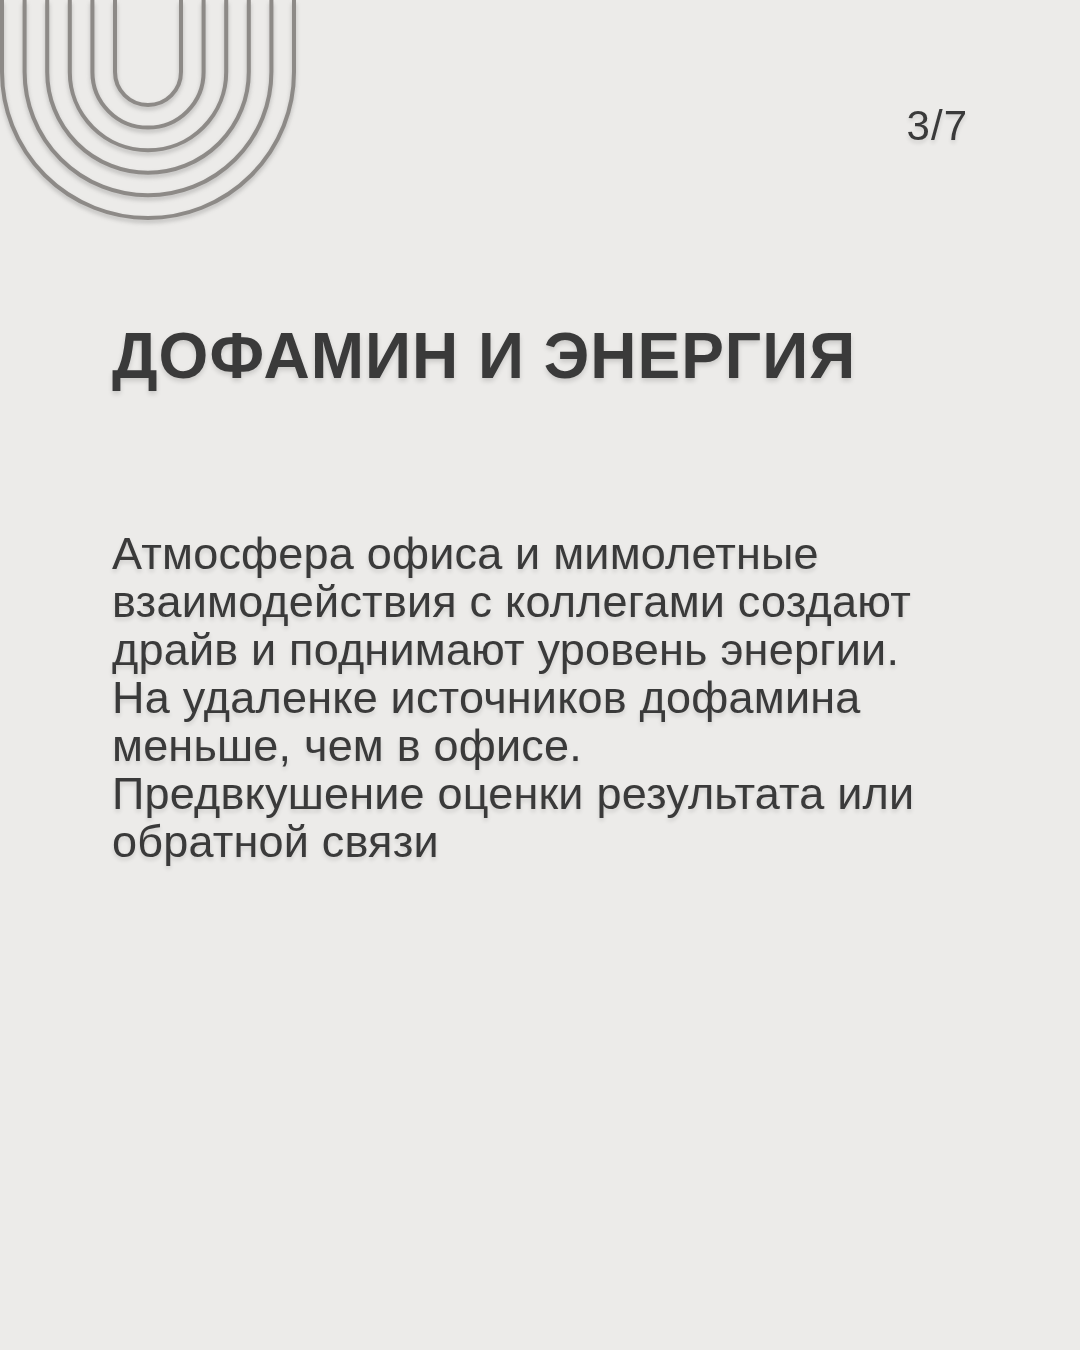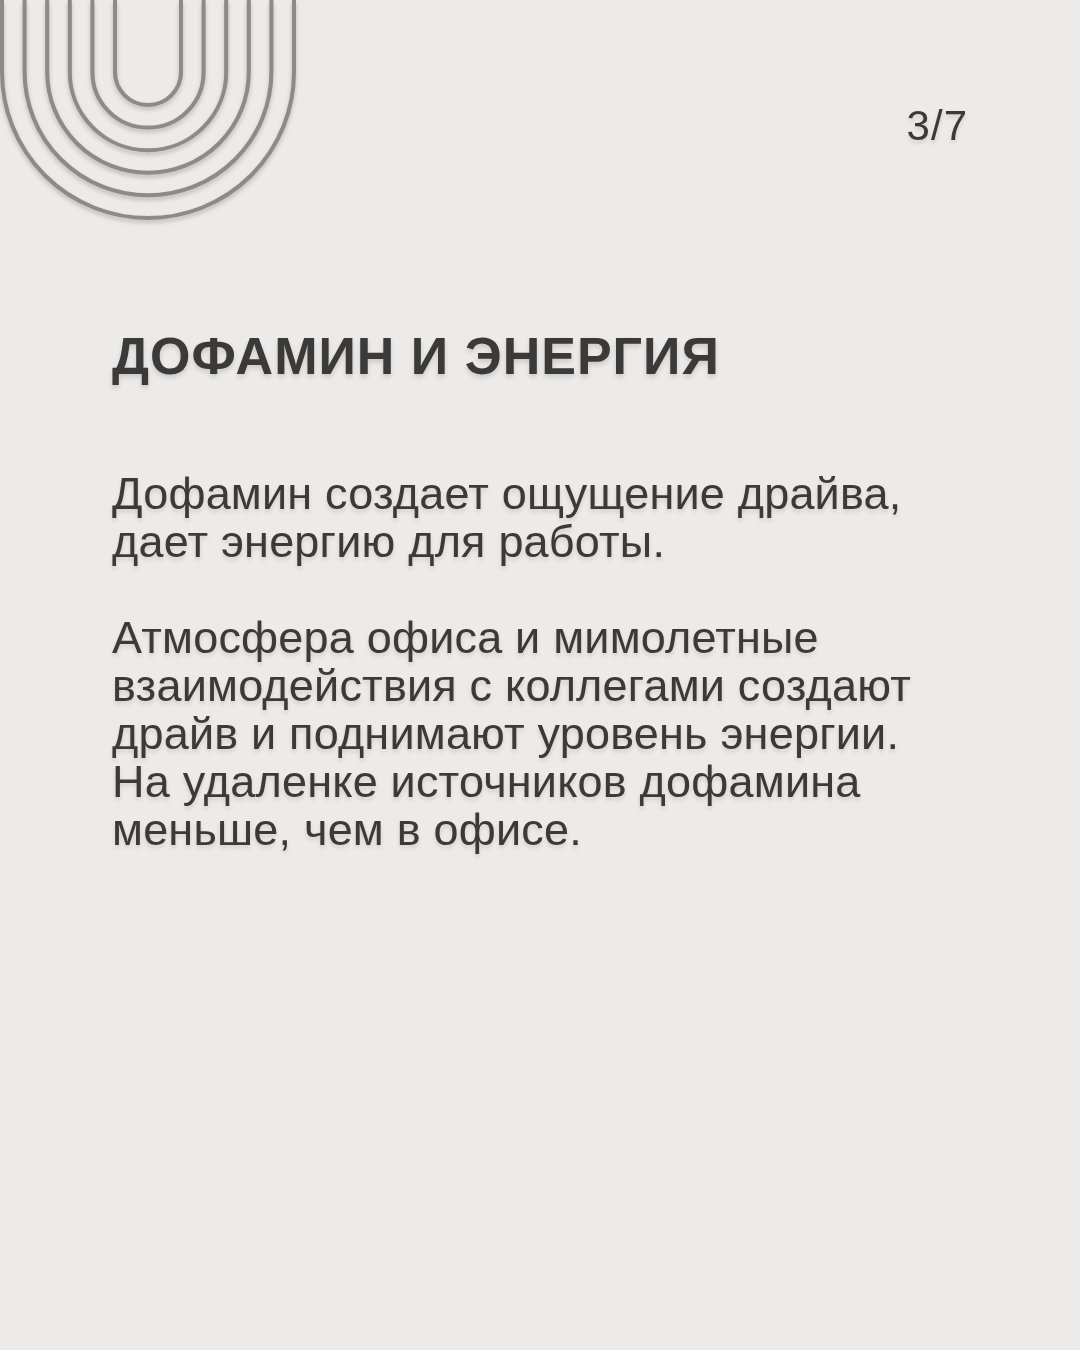--- a/index.html
+++ b/index.html
@@ -41,40 +41,40 @@
     font-size: 42px;
     font-weight: 400;
     letter-spacing: 1px;
     text-shadow: 0 3px 4px rgba(0,0,0,0.12);
   }
   .title {
     position: absolute;
     top: 321px;
     left: 112px;
     width: 880px;
-    font-size: 52px;
+    font-size: 64px;
     line-height: 70px;
     font-weight: 700;
     letter-spacing: 1px;
     white-space: pre-line;
     text-shadow: 0 3px 5px rgba(0,0,0,0.15);
   }
   .body-text {
     position: absolute;
     top: 470px;
     left: 112px;
     width: 900px;
     font-size: 45px;
     line-height: 48px;
     font-weight: 400;
     letter-spacing: 0.2px;
     text-shadow: 0 3px 4px rgba(0,0,0,0.12);
   }
   .body-text p { white-space: pre-line; }
-  .gap-above { margin-top: 48px; }
+  .gap-above { margin-top: 60px; }
   .list-heading { font-weight: 700; }
 </style>
 </head>
 <body>
 
 <div class="slide">
 
   <svg class="arches" viewBox="0 0 300 226" xmlns="http://www.w3.org/2000/svg" aria-hidden="true">
     <path d="M115 0 V72 A33 33 0 0 0 181 72 V0"></path>
     <path d="M92.4 0 V72 A55.6 55.6 0 0 0 203.6 72 V0"></path>
@@ -82,22 +82,22 @@
     <path d="M47.2 0 V72 A100.8 100.8 0 0 0 248.8 72 V0"></path>
     <path d="M24.6 0 V72 A123.4 123.4 0 0 0 271.4 72 V0"></path>
     <path d="M2 0 V72 A146 146 0 0 0 294 72 V0"></path>
   </svg>
 
   <div class="page-num">3/7</div>
 
   <h1 class="title">ДОФАМИН И ЭНЕРГИЯ</h1>
 
   <div class="body-text">
-    <p>Дофамин создает ощущение драйва,
-дает энергию для работы.</p>
     <p class="gap-above">Атмосфера офиса и мимолетные
 взаимодействия с коллегами создают
 драйв и поднимают уровень энергии.
 На удаленке источников дофамина
 меньше, чем в офисе.</p>
+    <p>Предвкушение оценки результата или
+обратной связи</p>
   </div>
 
 </div>
 
 </body></html>

